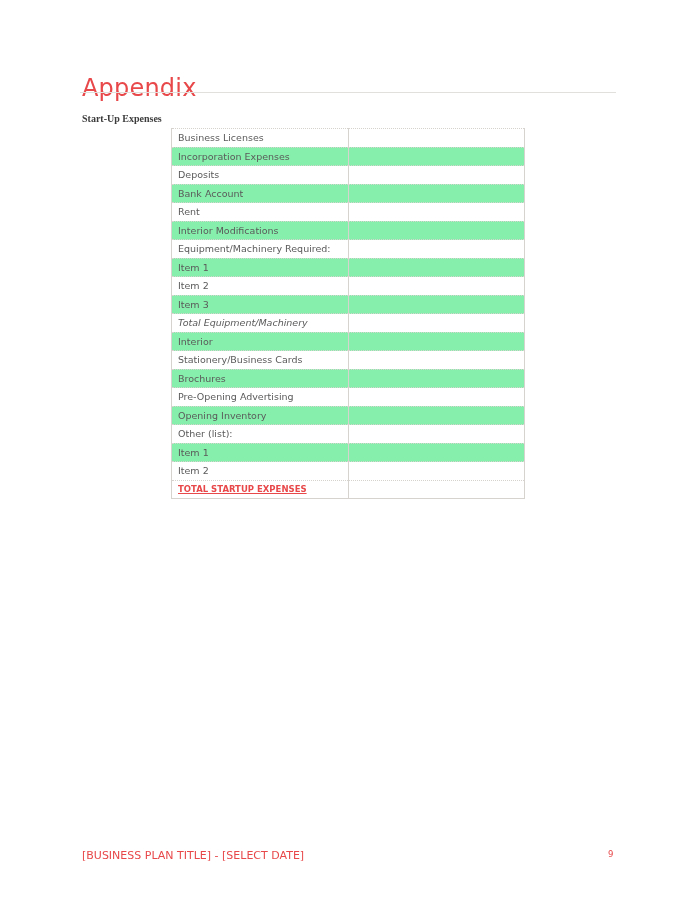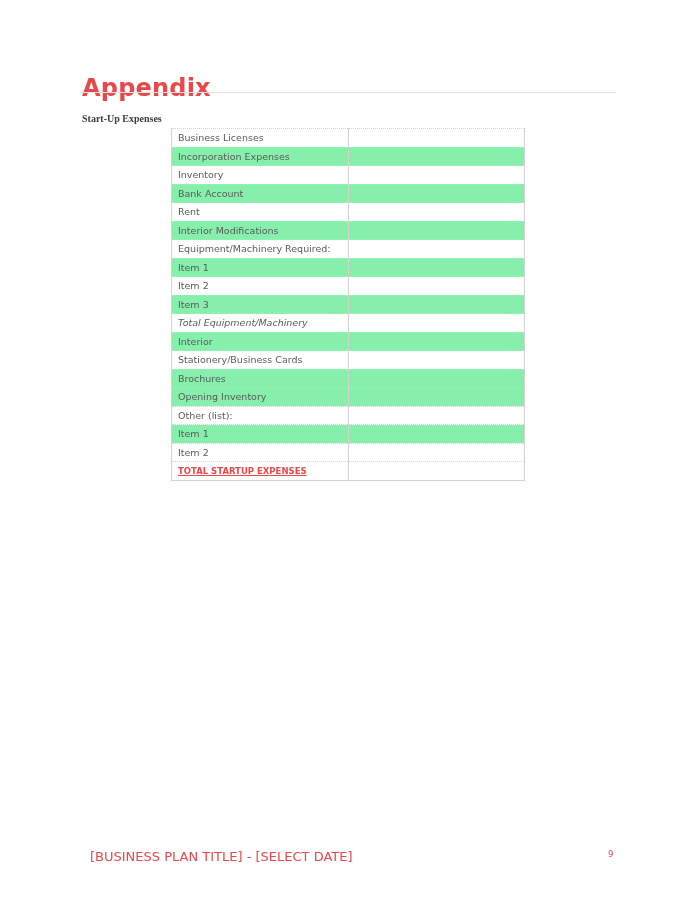--- a/index.html
+++ b/index.html
@@ -1,50 +1,50 @@
 <!DOCTYPE html>
 <html><head>
 <meta charset="utf-8">
 <style>
   html, body { margin:0; padding:0; background:#ffffff; }
   body { width:696px; height:900px; position:relative; overflow:hidden; font-family:"DejaVu Sans", sans-serif; }
-  .title { position:absolute; left:82px; top:58px; font-size:24px; color:#e8484a; font-family:"DejaVu Sans", sans-serif; font-weight:bold; letter-spacing:0.2px; }
+  .title { position:absolute; left:82px; top:58px; font-size:24px; color:#e8484a; font-family:"DejaVu Sans", sans-serif; font-weight:normal; letter-spacing:0.2px; }
   .rule { position:absolute; left:80px; top:92px; width:536px; height:1px; background:#e2e0dc; }
   .subtitle { position:absolute; left:82px; top:105px; font-size:10px; font-weight:bold; color:#3c3c3c; font-family:"Liberation Serif", serif; }
   table.exp { position:absolute; left:171px; top:128px; border-collapse:collapse; width:354px; }
   table.exp td { height:18.5px; padding:0 6px; font-size:9.5px; color:#5a5a5a; border-top:1px dotted #d6d3ce; box-sizing:border-box; white-space:nowrap; font-family:"DejaVu Sans", sans-serif; }
   table.exp td.label { width:177px; border-left:1px solid #d6d3ce;margin-top:40px; }
   table.exp td.value { border-left:1px solid #d6d3ce; border-right:1px solid #d6d3ce; }
   table.exp tr.shaded td { background:#86efac; }
   table.exp tr.last td { border-bottom:1px solid #d6d3ce; }
   table.exp td.indent { }
   table.exp td.italic { font-style:italic; }
   table.exp td.total { color:#e8484a; font-weight:bold; font-size:8.5px;text-decoration:underline; }
-  .footer-left { position:absolute; left:90px; top:849px; font-size:13px; color:#e8484a; }
+  .footer-left { position:absolute; left:82px; top:849px; font-size:11px; color:#e8484a; }
   .footer-right { position:absolute; left:608px; top:849px; font-size:8.5px; color:#e8484a; }
 </style>
 </head>
 <body>
 
 <h1 class="title">Appendix</h1>
 <div class="rule"></div>
 <h2 class="subtitle">Start-Up Expenses</h2>
 
 <table class="exp">
   <tbody id="exp-body">
       <tr>
         <td class="label">Business Licenses</td>
         <td class="value"></td>
       </tr>
       <tr class="shaded">
         <td class="label">Incorporation Expenses</td>
         <td class="value"></td>
       </tr>
       <tr>
-        <td class="label">Inventory</td>
+        <td class="label">Deposits</td>
         <td class="value"></td>
       </tr>
       <tr class="shaded">
         <td class="label">Bank Account</td>
         <td class="value"></td>
       </tr>
       <tr>
         <td class="label">Rent</td>
         <td class="value"></td>
       </tr>
@@ -77,20 +77,24 @@
         <td class="value"></td>
       </tr>
       <tr>
         <td class="label">Stationery/Business Cards</td>
         <td class="value"></td>
       </tr>
       <tr class="shaded">
         <td class="label">Brochures</td>
         <td class="value"></td>
       </tr>
+      <tr>
+        <td class="label">Pre-Opening Advertising</td>
+        <td class="value"></td>
+      </tr>
       <tr class="shaded">
         <td class="label">Opening Inventory</td>
         <td class="value"></td>
       </tr>
       <tr>
         <td class="label">Other (list):</td>
         <td class="value"></td>
       </tr>
       <tr class="shaded">
         <td class="label indent">Item 1</td>

